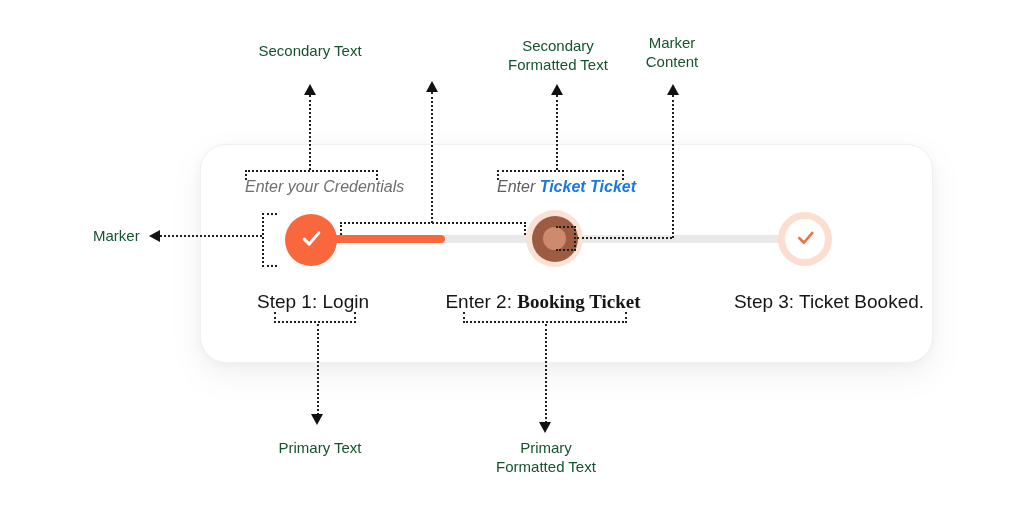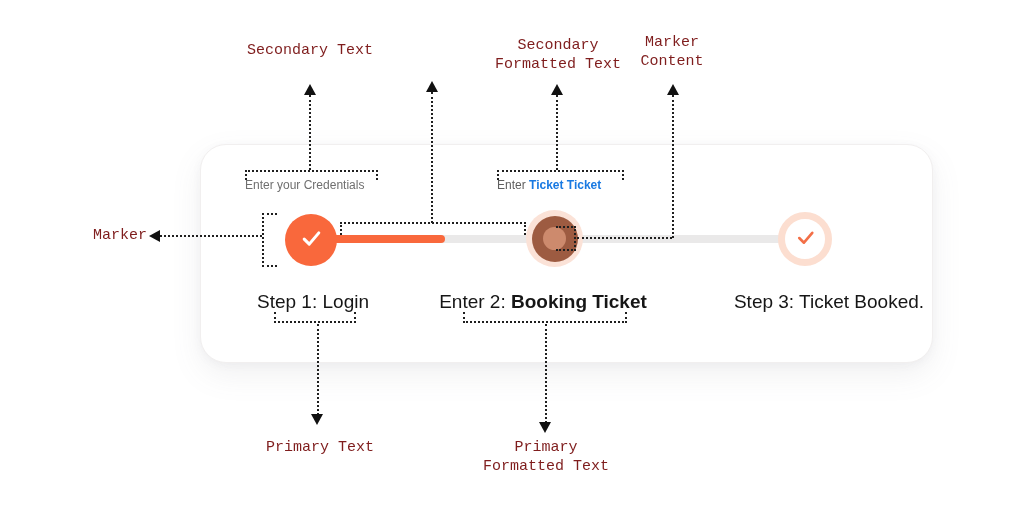--- a/index.html
+++ b/index.html
@@ -21,35 +21,35 @@
   .marker1 { position:absolute; left:285px; top:214px; width:52px; height:52px; border-radius:50%;
              background:#F9683C; display:flex; align-items:center; justify-content:center; }
   .marker2-outer { position:absolute; left:526px; top:210px; width:57px; height:57px; border-radius:50%;
              background:#FBE2D7; display:flex; align-items:center; justify-content:center; }
   .marker2-main { width:46px; height:46px; border-radius:50%; background:#9D5B41;
              display:flex; align-items:center; justify-content:center; }
   .marker2-inner { width:23px; height:23px; border-radius:50%; background:#CD8A6D; }
   .marker3 { position:absolute; left:778px; top:212px; width:54px; height:54px; border-radius:50%;
              background:#ffffff; border:7px solid #FCDED0; display:flex; align-items:center; justify-content:center; }
 
-  .sec-text { position:absolute; top:178px; font-size:12px; color:#6F6F6F; white-space:nowrap; }
+  .sec-text { position:absolute; top:178px; font-style:italic; font-size:16px; color:#6F6F6F; white-space:nowrap; }
   .sec1 { left:245px; }
   .sec2 { left:497px; }
   .sec2 .link { color:#1879E2; font-weight:700; }
   .sec2 .prefix { color:#5E5E5E; }
 
   .pri-text { position:absolute; top:291px; transform:translateX(-50%); font-size:19px; color:#161616; white-space:nowrap; }
   .pri1 { left:313px; }
   .pri2 { left:543px; }
-  .pri2 .bold { font-weight:700; }
+  .pri2 .bold { font-weight:700;font-family:Liberation Serif, serif; }
   .pri3 { left:829px; }
 
   
   .callout { position:absolute; transform:translateX(-50%); font-size:15px; line-height:19px;
-             color:#7f1d1d; text-align:center; white-space:nowrap;font-family:Liberation Mono, monospace; }
+             color:#14532d; text-align:center; white-space:nowrap; }
   .c-secondary { left:310px; top:41px; }
   .c-progress  { left:431px; top:36px; }
   .c-secfmt    { left:558px; top:36px; }
   .c-mcontent  { left:672px; top:33px; }
   .c-marker    { left:93px;  top:226px; transform:none; }
   .c-primary   { left:320px; top:438px; }
   .c-prifmt    { left:546px; top:438px; }
 
   
   .vline { position:absolute; width:0; border-left:2px dotted #1F1F1F; }

